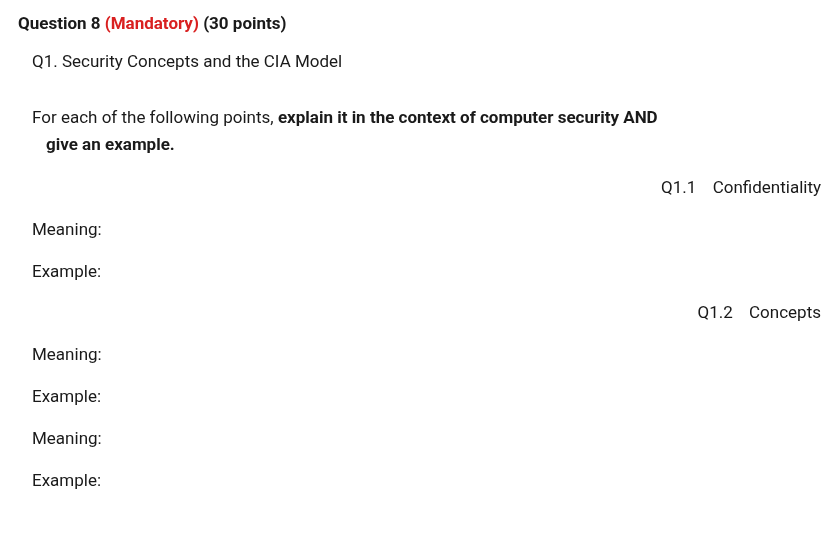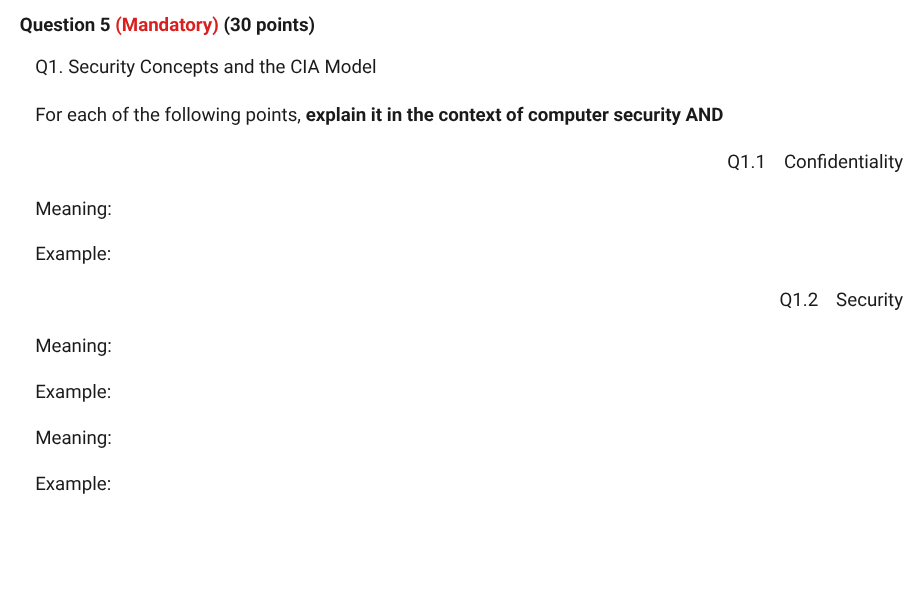--- a/index.html
+++ b/index.html
@@ -26,21 +26,21 @@
       font-weight: 700;
       margin-top: 44px;
     }
     .heading .points {
       font-weight: 700;
     }
     .section {
       padding-left: 14px;
     }
     .subtitle {
-      margin-bottom: 18px;
+      margin-bottom: 30px;
     }
     .instructions {
       margin-bottom: 18px;
       line-height: 1.6;
     }
     .instructions .bold {
       font-weight: 700;
       margin-top: 28px;
     }
     .instructions .underline {
@@ -58,43 +58,44 @@
       margin-right: 12px;
     }
     .field {
       margin-bottom: 18px;
     }
   </style>
 </head>
 <body>
 
 <div class="heading">
-  <span>Question 5</span>
+  <span>Question 8</span>
   <span class="mandatory">(Mandatory)</span>
   <span class="points">(30 points)</span>
 </div>
 
 <div class="section">
 
   <div class="subtitle">Q1. Security Concepts and the CIA Model</div>
 
   <div class="instructions">
     <span>For each of the following points, </span><span class="bold">explain it in the context of computer security </span><span class="bold underline">AND</span>
+    <span class="indent-line"><span class="bold">give an example.</span></span>
   </div>
 
   <div class="item-row">
     <span class="item-num">Q1.1</span>
     <span>Confidentiality</span>
   </div>
   <div class="field">Meaning:</div>
   <div class="field">Example:</div>
 
   <div class="item-row">
     <span class="item-num">Q1.2</span>
-    <span>Security</span>
+    <span>Concepts</span>
   </div>
   <div class="field">Meaning:</div>
   <div class="field">Example:</div>
 
   <div class="field">Meaning:</div>
   <div class="field">Example:</div>
 
 </div>
 
 </body></html>

